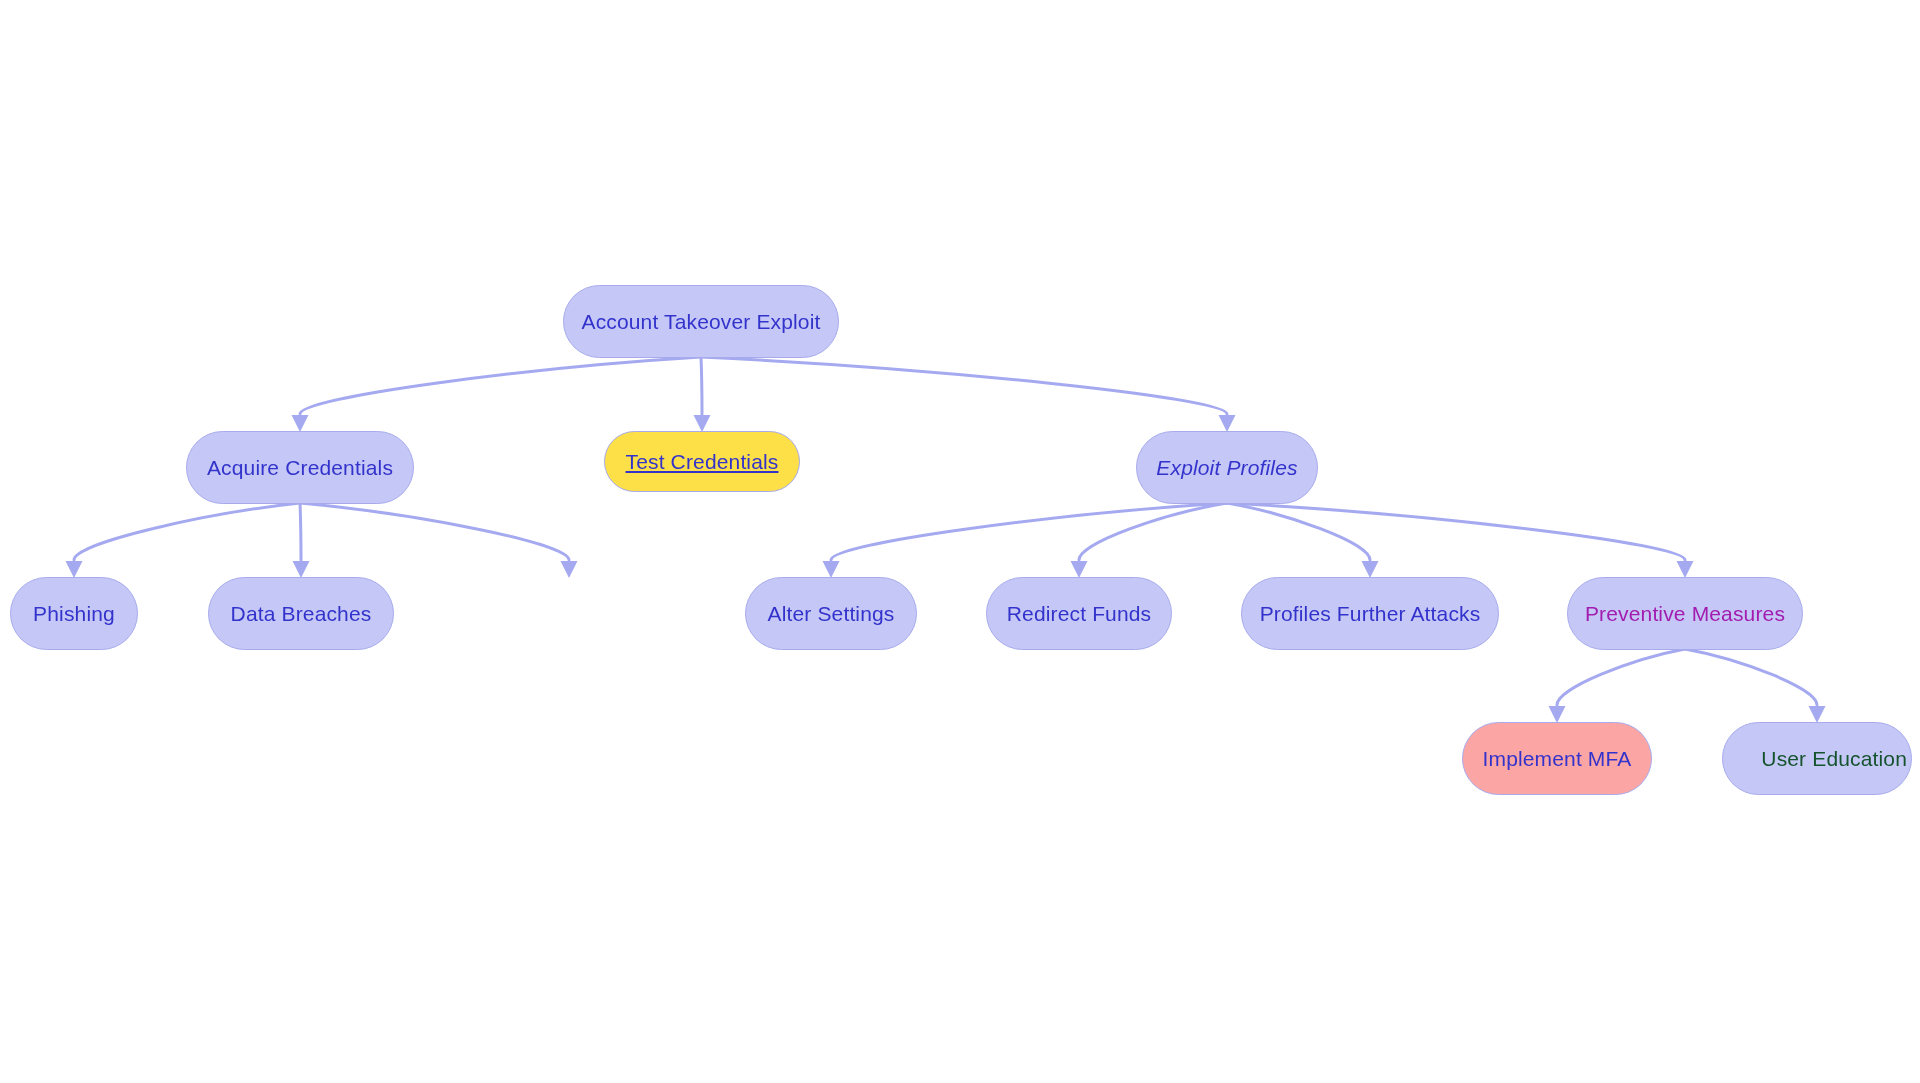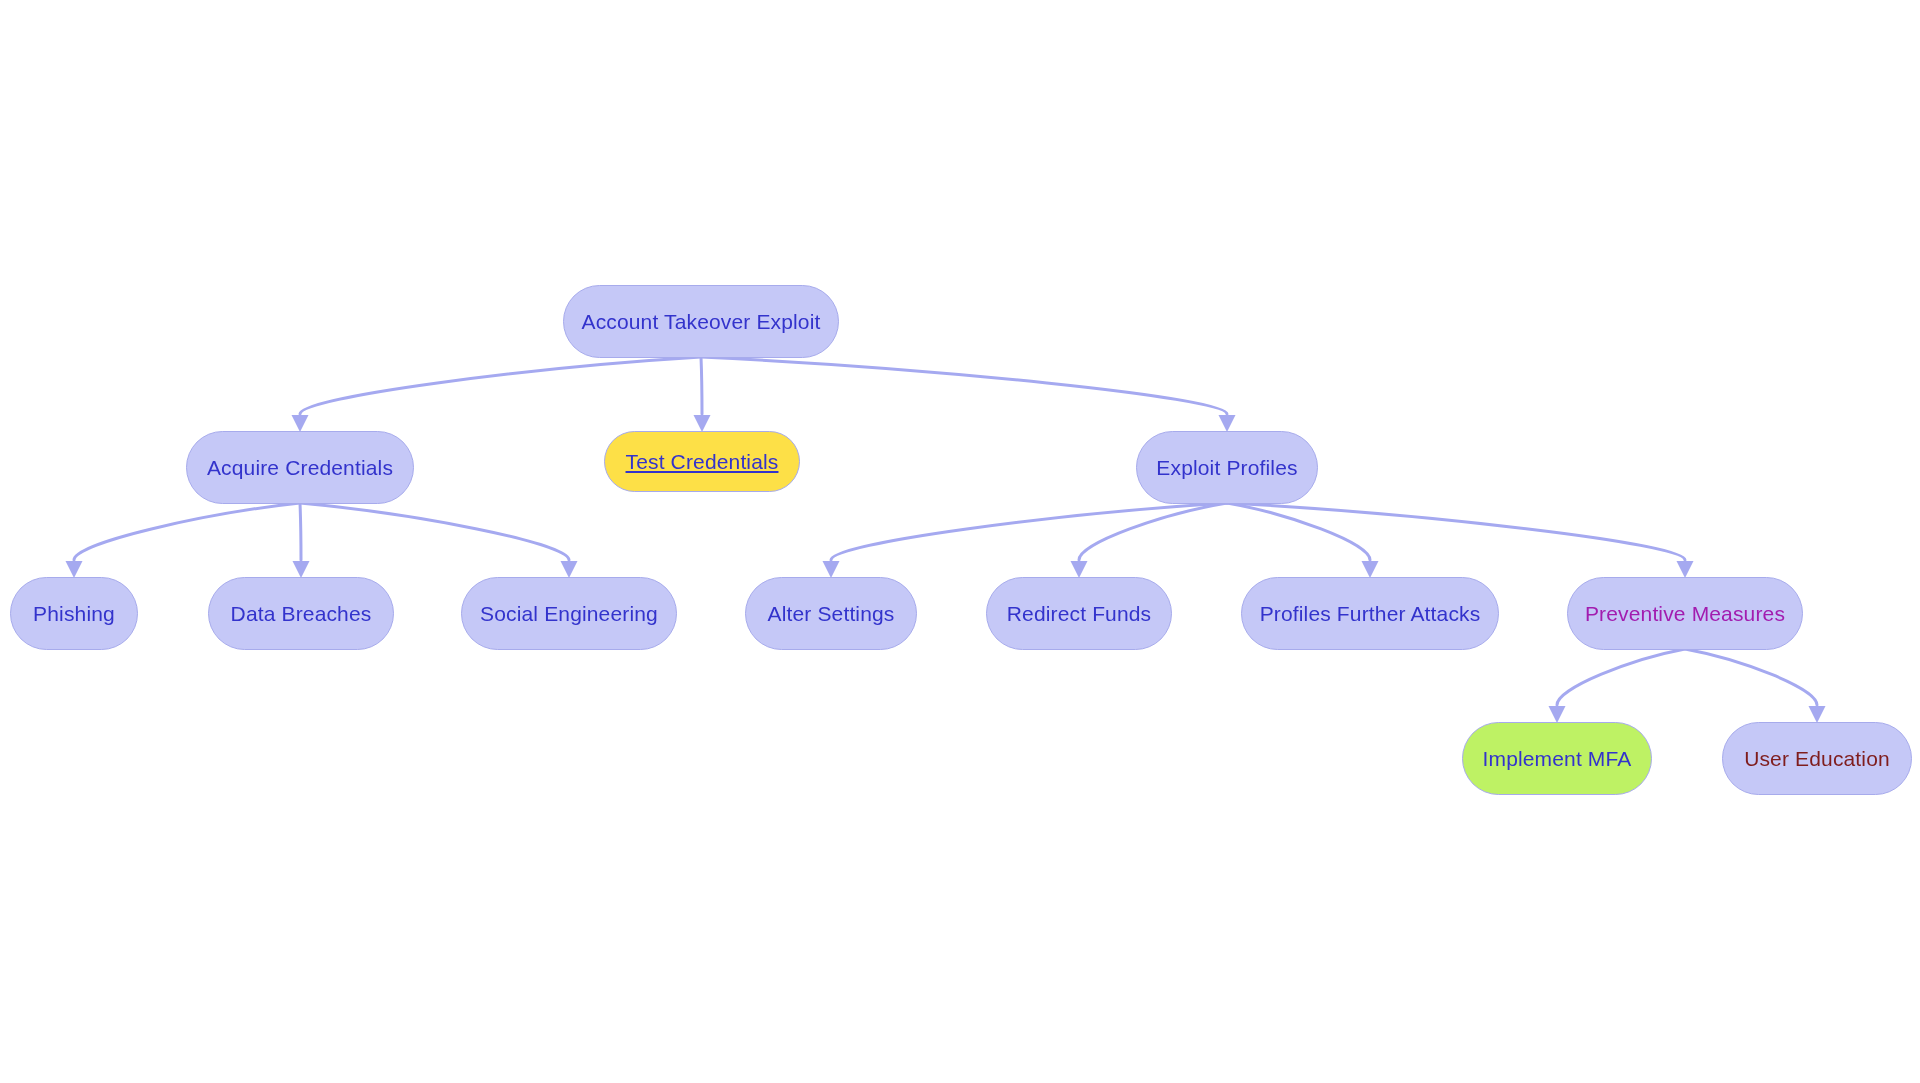--- a/index.html
+++ b/index.html
@@ -117,44 +117,41 @@
   <div id="node-layer">
       <div class="node" style="left: 563px; top: 285px; width: 276px; height: 73px; background: rgb(197, 200, 247); border-color: rgb(167, 171, 236); color: rgb(51, 51, 204);">
         <span class="node-label">Account Takeover Exploit</span>
       </div>
       <div class="node" style="left: 186px; top: 431px; width: 228px; height: 73px; background: rgb(197, 200, 247); border-color: rgb(167, 171, 236); color: rgb(51, 51, 204);">
         <span class="node-label">Acquire Credentials</span>
       </div>
       <div class="node" style="left: 604px; top: 431px; width: 196px; height: 61px; background: #fde047; border-color: rgb(167, 171, 236); color: rgb(51, 51, 204); text-decoration: underline;">
         <span class="node-label">Test Credentials</span>
       </div>
-      <div class="node" style="left: 1136px; top: 431px; width: 182px; height: 73px; background: rgb(197, 200, 247); border-color: rgb(167, 171, 236); color: rgb(51, 51, 204);">
+      <div class="node" style="left: 1136px; top: 431px; width: 182px; height: 73px; background: rgb(197, 200, 247); border-color: rgb(167, 171, 236); color: rgb(51, 51, 204); font-style: italic;">
         <span class="node-label">Exploit Profiles</span>
       </div>
       <div class="node" style="left: 10px; top: 577px; width: 128px; height: 73px; background: rgb(197, 200, 247); border-color: rgb(167, 171, 236); color: rgb(51, 51, 204);">
         <span class="node-label">Phishing</span>
       </div>
       <div class="node" style="left: 208px; top: 577px; width: 186px; height: 73px; background: rgb(197, 200, 247); border-color: rgb(167, 171, 236); color: rgb(51, 51, 204); text-align: right;">
         <span class="node-label">Data Breaches</span>
-      </div>
-      <div class="node" style="left: 461px; top: 577px; width: 216px; height: 73px; background: rgb(197, 200, 247); border-color: rgb(167, 171, 236); color: rgb(51, 51, 204);">
-        <span class="node-label">Social Engineering</span>
       </div>
       <div class="node" style="left: 745px; top: 577px; width: 172px; height: 73px; background: rgb(197, 200, 247); border-color: rgb(167, 171, 236); color: rgb(51, 51, 204);">
         <span class="node-label">Alter Settings</span>
       </div>
       <div class="node" style="left: 986px; top: 577px; width: 186px; height: 73px; background: rgb(197, 200, 247); border-color: rgb(167, 171, 236); color: rgb(51, 51, 204);">
         <span class="node-label">Redirect Funds</span>
       </div>
       <div class="node" style="left: 1241px; top: 577px; width: 258px; height: 73px; background: rgb(197, 200, 247); border-color: rgb(167, 171, 236); color: rgb(51, 51, 204);">
         <span class="node-label">Profiles Further Attacks</span>
       </div>
       <div class="node" style="left: 1567px; top: 577px; width: 236px; height: 73px; background: rgb(197, 200, 247); border-color: rgb(167, 171, 236); color: #a21caf;">
         <span class="node-label">Preventive Measures</span>
       </div>
-      <div class="node" style="left: 1462px; top: 722px; width: 190px; height: 73px; background: #bef264; border-color: rgb(167, 171, 236); color: rgb(51, 51, 204); text-align: center;">
+      <div class="node" style="left: 1462px; top: 722px; width: 190px; height: 73px; background: #fca5a5; border-color: rgb(167, 171, 236); color: rgb(51, 51, 204); text-align: center;">
         <span class="node-label">Implement MFA</span>
       </div>
-      <div class="node" style="left: 1722px; top: 722px; width: 190px; height: 73px; background: rgb(197, 200, 247); border-color: rgb(167, 171, 236); color: #7f1d1d;">
+      <div class="node" style="left: 1722px; top: 722px; width: 190px; height: 73px; background: rgb(197, 200, 247); border-color: rgb(167, 171, 236); color: #14532d; justify-content: flex-end;">
         <span class="node-label">User Education</span>
       </div>
     </div>
 </div>
 
 </body></html>

